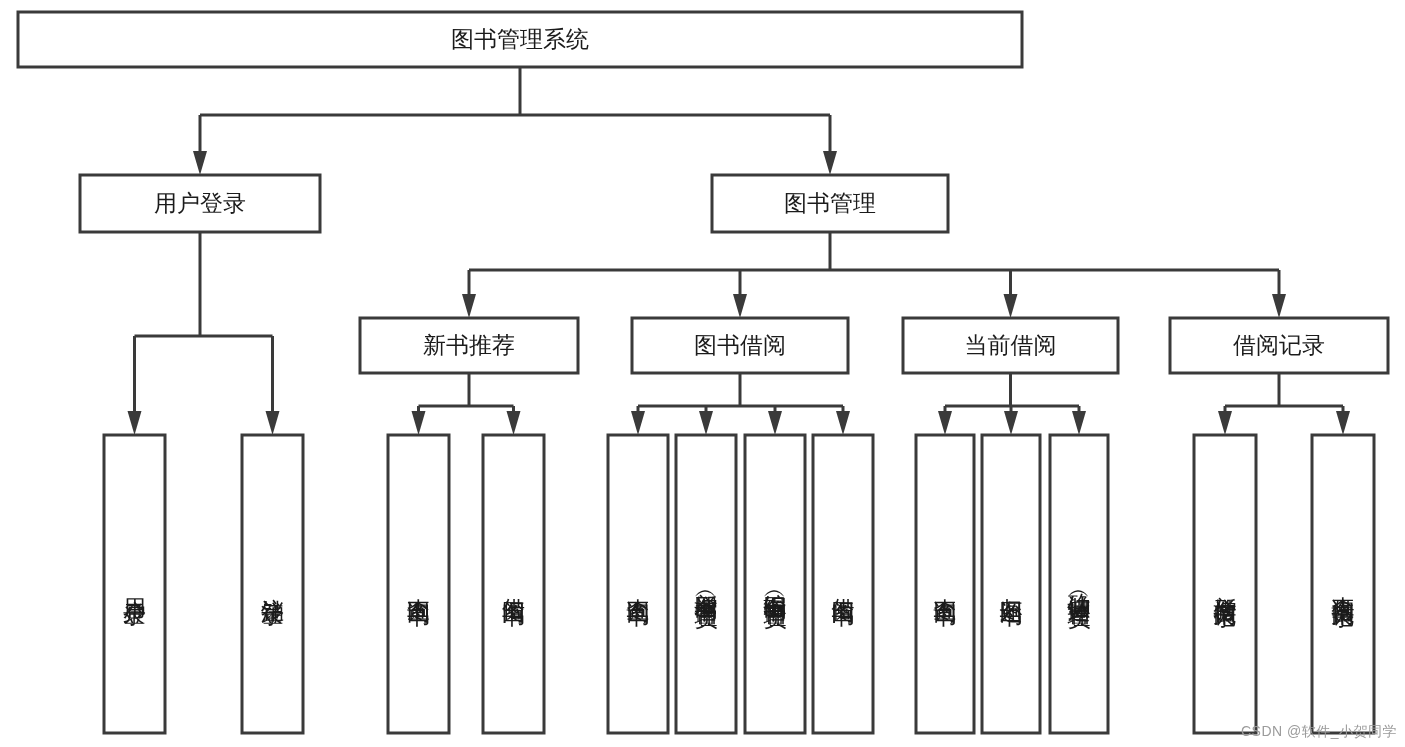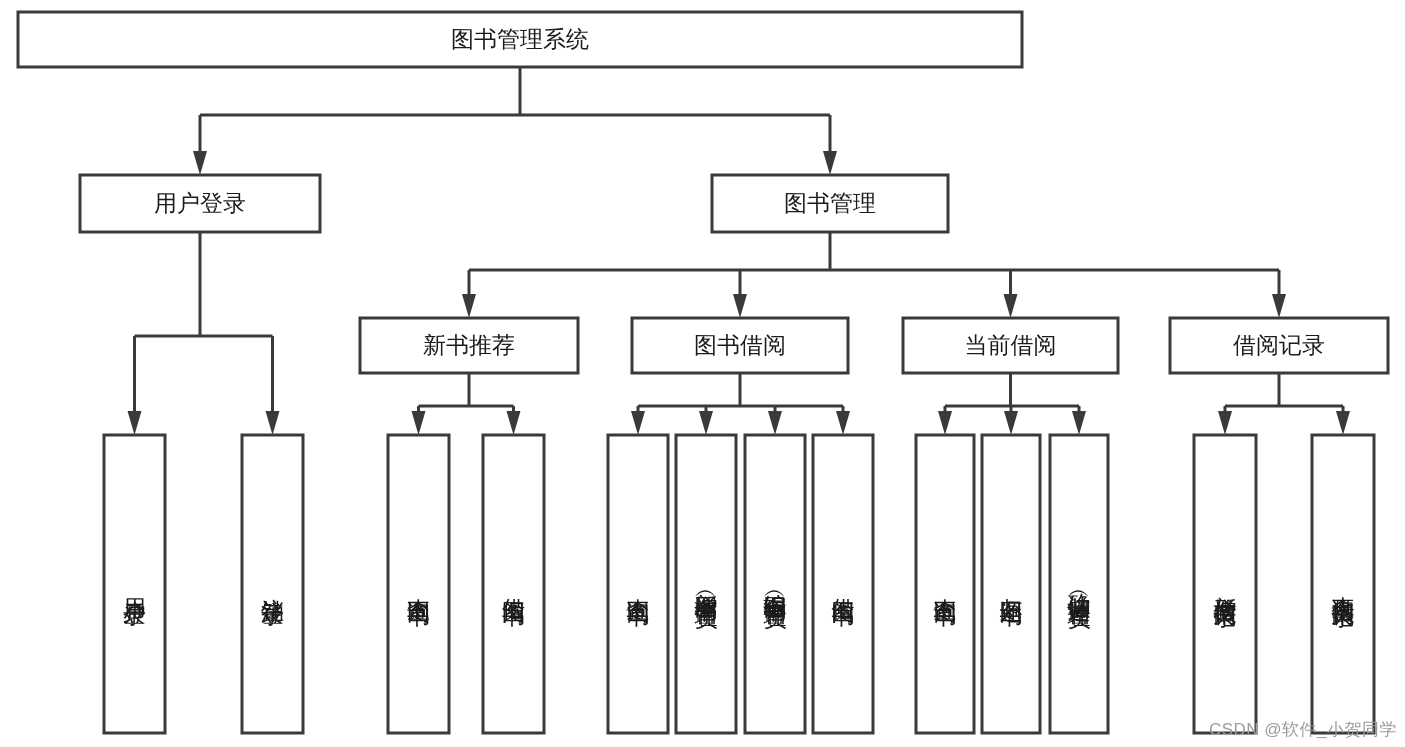--- a/index.html
+++ b/index.html
@@ -64,21 +64,21 @@
     display: flex;
     align-items: center;
     justify-content: center;
     pointer-events: none;
   }
   #watermark {
     position: absolute;
     right: 8px;
     bottom: 6px;
     font-family: "Liberation Sans", "DejaVu Sans", sans-serif;
-    font-size: 17px;
+    font-size: 14px;
     color: #9b9b9b;
     letter-spacing: 0.5px;
     white-space: nowrap;
   }
 </style>
 </head>
 <body>
 
 <svg id="diagram" viewBox="0 0 1405 747" xmlns="http://www.w3.org/2000/svg">
   <g id="connector-layer">

